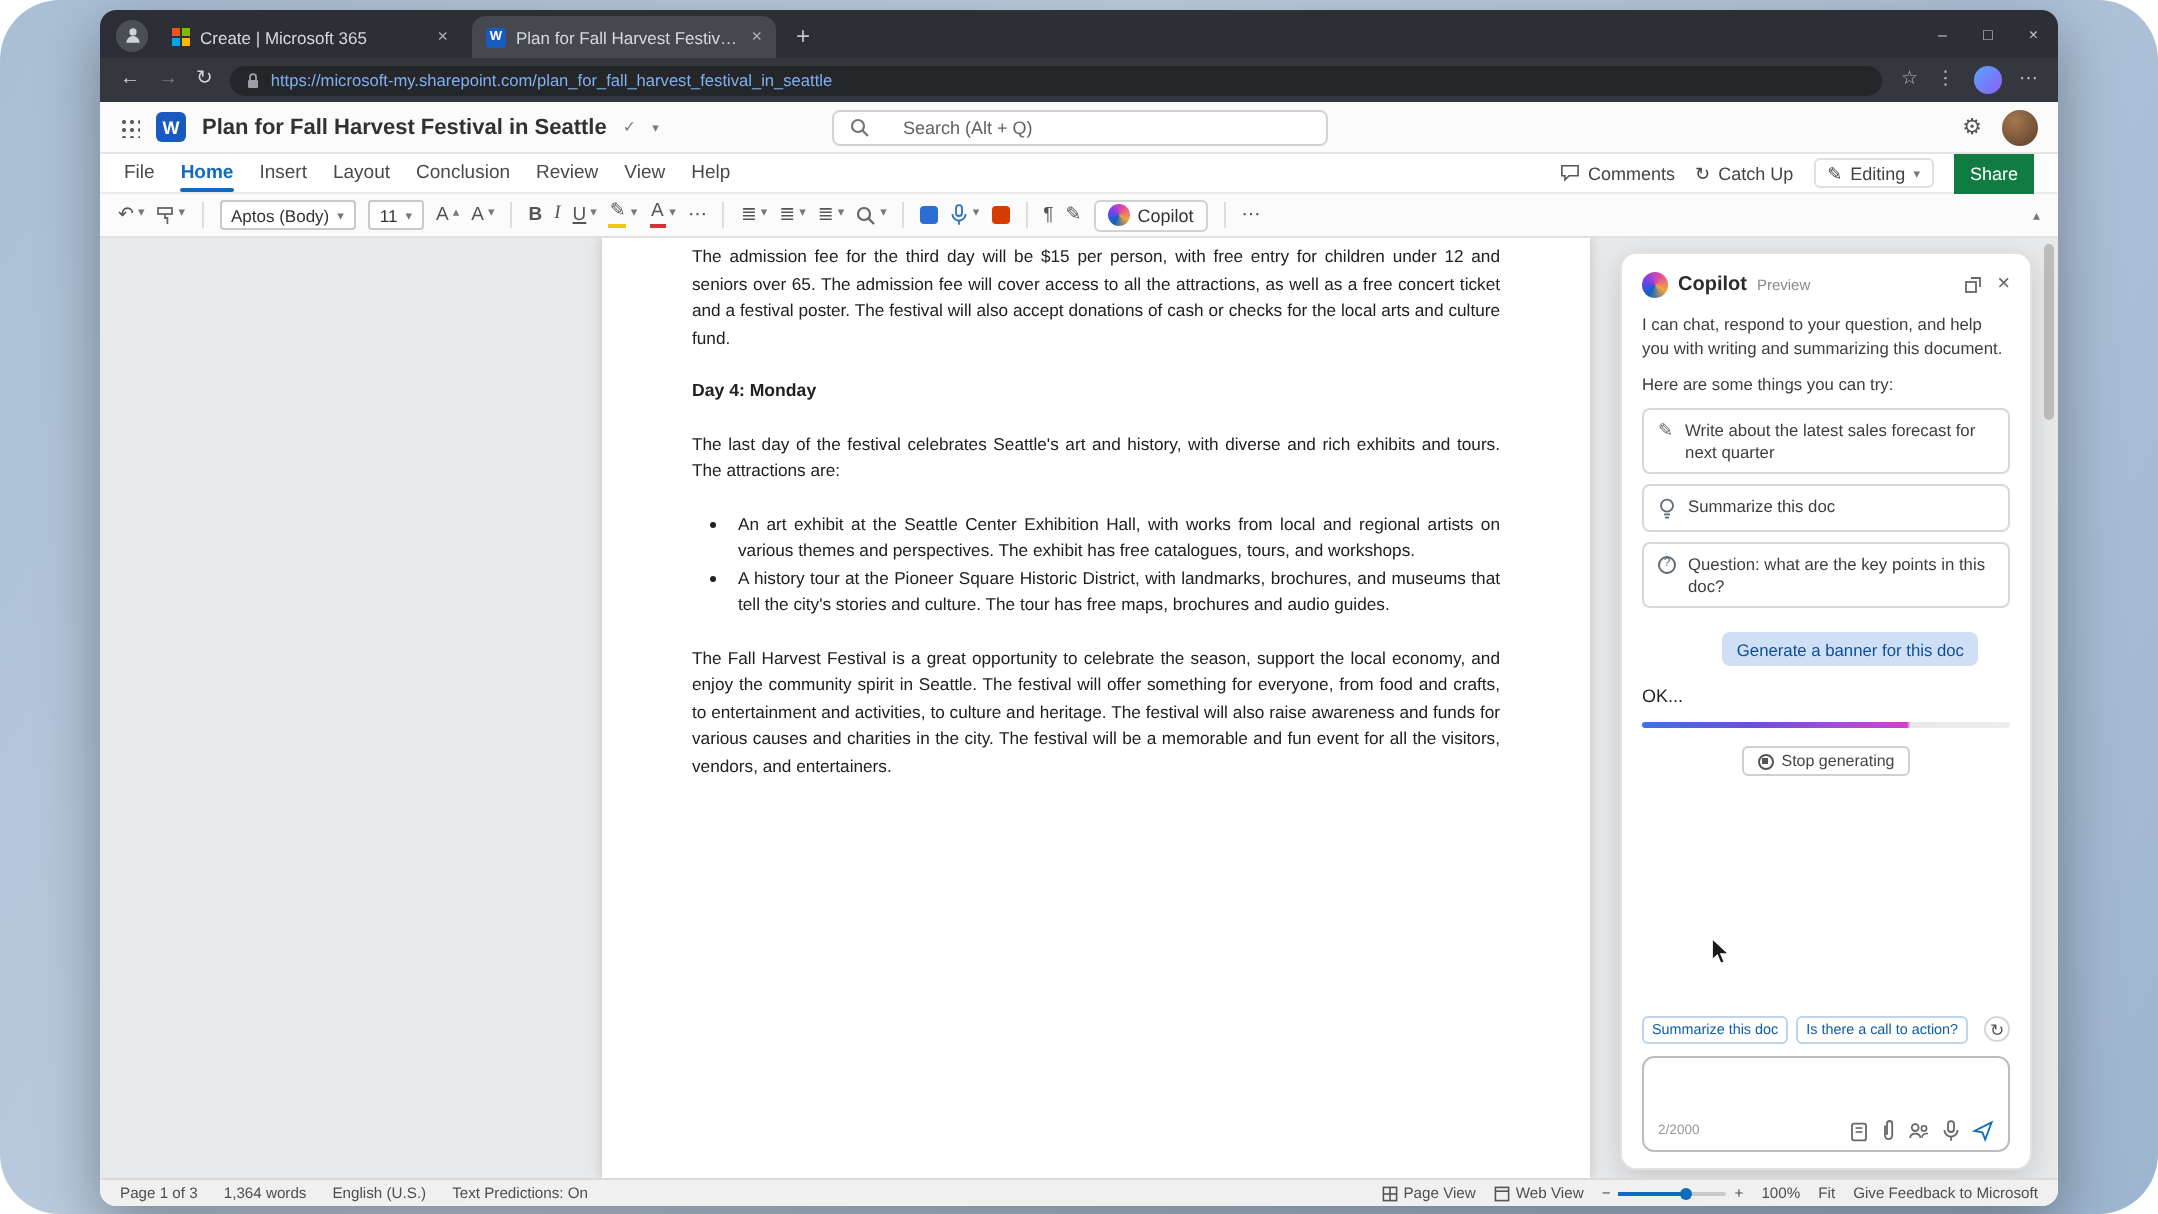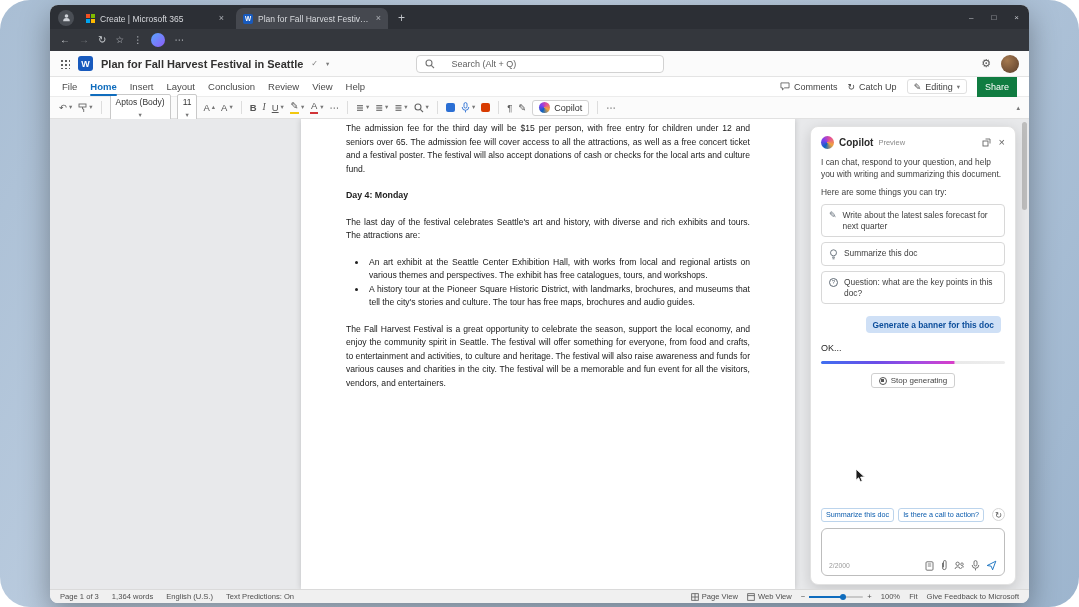--- a/index.html
+++ b/index.html
@@ -57,21 +57,21 @@
   .mbtn { display:flex; align-items:center; gap:4px; }
   .editing-btn { border:1px solid #e0e0e0; border-radius:3px; padding:1.5px 6px; display:flex; gap:4px; align-items:center; }
   .sharebtn { background:#107c41; color:#fff; border-radius:3px; padding:2.5px 8px; display:flex; gap:4px; align-items:center; font-size:9px;flex-direction:column; }
   .sharebtn .chev { color:#dff0e5; }
 
   
   .ribbon { height:22px; background:#fbfbfb; border-bottom:1px solid #e1e1e1; display:flex; align-items:center; padding:0 9px; gap:6px; font-size:9.5px; color:#555; }
   .sep { width:1px; height:13px; background:#ddd; margin:0 2px; flex:none; }
   .rbtn { display:flex; align-items:center; gap:2px; line-height:1; }
   .chev { font-size:6.5px; color:#777; }
-  .combo { border:1px solid #c9c9c9; background:#fff; border-radius:2px; padding:1.5px 5px; display:flex; align-items:center; gap:4px; font-size:8.5px; color:#333;flex-direction:column; }
+  .combo { border:1px solid #c9c9c9; background:#fff; border-radius:2px; padding:1.5px 5px; display:flex; align-items:center; gap:4px; font-size:8.5px; color:#333; }
   .glyph-b { font-weight:700; } .glyph-i { font-style:italic; font-family:"Liberation Serif",serif; } .glyph-u { text-decoration:underline; }
   .stack { display:inline-flex; flex-direction:column; align-items:center; line-height:1; gap:1px; }
   .bar-y { width:9px; height:2.5px; background:#f2c80f; } .bar-r { width:8px; height:2.5px; background:#d13438; }
   .sq-blue { width:9px; height:9px; background:#2b6fd4; border-radius:2px; }
   .sq-orange { width:9px; height:9px; background:#d83b01; border-radius:2px; }
   .cop-pill { border:1px solid #d2d2d2; border-radius:3px; background:#fff; padding:1.5px 6px; display:flex; gap:4px; align-items:center; font-size:9px; color:#333; }
   .cop-ic { width:11px; height:11px; border-radius:50%; background:conic-gradient(from 210deg,#0b64c0,#7b3ff2,#e44c9a,#f2a33c,#0b64c0); flex:none; }
   .rib-end { margin-left:auto; color:#777; font-size:7px; }
 
   
@@ -92,21 +92,21 @@
   .pane-head .cop-ic { width:13px; height:13px; }
   .pane-title { font-size:10px; font-weight:700; color:#2b2b2b; }
   .badge { font-size:7.5px; color:#8a8a8a; }
   .pane-acts { margin-left:auto; display:flex; gap:8px; align-items:center; color:#666; }
   .pane-x { font-size:11px; line-height:1; }
   .intro { margin:8px 0 7px; line-height:11.5px; }
   .trylabel { margin:0 0 6px; line-height:11px; }
   .card { border:1px solid #d8d8d8; border-radius:4px; padding:5px 7px; margin-bottom:5px; display:flex; gap:6px; align-items:flex-start; line-height:10.5px; background:#fff; }
   .card-ic { color:#5f6a75; font-size:9px; line-height:1; flex:none; margin-top:1px; }
   .qcircle { width:9px; height:9px; border:1px solid #5f6a75; border-radius:50%; font-size:6px; display:flex; align-items:center; justify-content:center; color:#5f6a75; flex:none; margin-top:1px; }
-  .user-chip { align-self:flex-end; background:#cfe0f6; color:#0d4e9b; border-radius:4px; padding:3.5px 7px; margin:7px 4px 10px; line-height:10px; max-width:150px; text-align:center;font-weight:bold; }
+  .user-chip { align-self:flex-end; background:#cfe0f6; color:#0d4e9b; border-radius:4px; padding:3.5px 7px; margin:7px 16px 10px; line-height:10px; max-width:150px; text-align:center; }
   .resp { font-size:9px; color:#1f1f1f; margin-bottom:8px; }
   .gradbar { height:3px; border-radius:2px; margin-bottom:9px;
     background:linear-gradient(90deg,#3f6ff0 0%,#6b4de8 30%,#a94ae0 55%,#d83ec9 72%,#e9e9e9 73%,#ededed 100%); }
   .stop { align-self:center; display:flex; align-items:center; gap:4px; border:1px solid #cfcfcf; border-radius:3px; padding:2px 7px; font-size:8px; color:#444; background:#fff; }
   .stop-ic { width:8px; height:8px; border:1px solid #555; border-radius:50%; display:flex; align-items:center; justify-content:center; }
   .stop-ic::after { content:""; width:3px; height:3px; background:#555; }
   .fchips { display:flex; gap:4px; align-items:center; margin-bottom:6px; }
   .fchip { border:1px solid #bcd4ec; color:#0b5cad; border-radius:3px; padding:2px 4px; font-size:7.2px; line-height:8.5px; background:#fff; white-space:nowrap; }
   .frefresh { margin-left:auto; color:#555; font-size:8.5px; border:1px solid #d5d5d5; border-radius:50%; width:13px; height:13px; display:flex; align-items:center; justify-content:center; flex:none; }
   .inputbox { border:1px solid #bdbdbd; border-radius:6px; padding:6px 7px 4px; display:flex; flex-direction:column; min-height:48px; }
@@ -157,20 +157,27 @@
       <span class="flex1"></span>
       <span class="winctl">–</span>
       <span class="winctl">□</span>
       <span class="winctl">×</span>
     </div>
 
     <div class="addressbar">
       <span class="nav-ic">←</span>
       <span class="nav-ic dim">→</span>
       <span class="nav-ic">↻</span>
+      <div class="urlbox">
+        <svg width="7" height="9" viewBox="0 0 7 9">
+            <path d="M2 4 V2.6 a1.5 1.5 0 0 1 3 0 V4" fill="none" stroke="#9aa0a6" stroke-width="0.9"></path>
+            <rect x="1" y="4" width="5" height="4" rx="0.6" fill="#9aa0a6"></rect>
+          </svg>
+        <span class="url-text">https://microsoft-my.sharepoint.com/plan_for_fall_harvest_festival_in_seattle</span>
+      </div>
       <span class="addr-ic">☆</span>
       <span class="addr-ic">⋮</span>
       <span class="avatar-sm"></span>
       <span class="addr-ic">⋯</span>
     </div>
 
     <div class="appheader">
       <span class="waffle"></span>
       <span class="wordlogo">W</span>
       <span class="doc-title">Plan for Fall Harvest Festival in Seattle</span>

